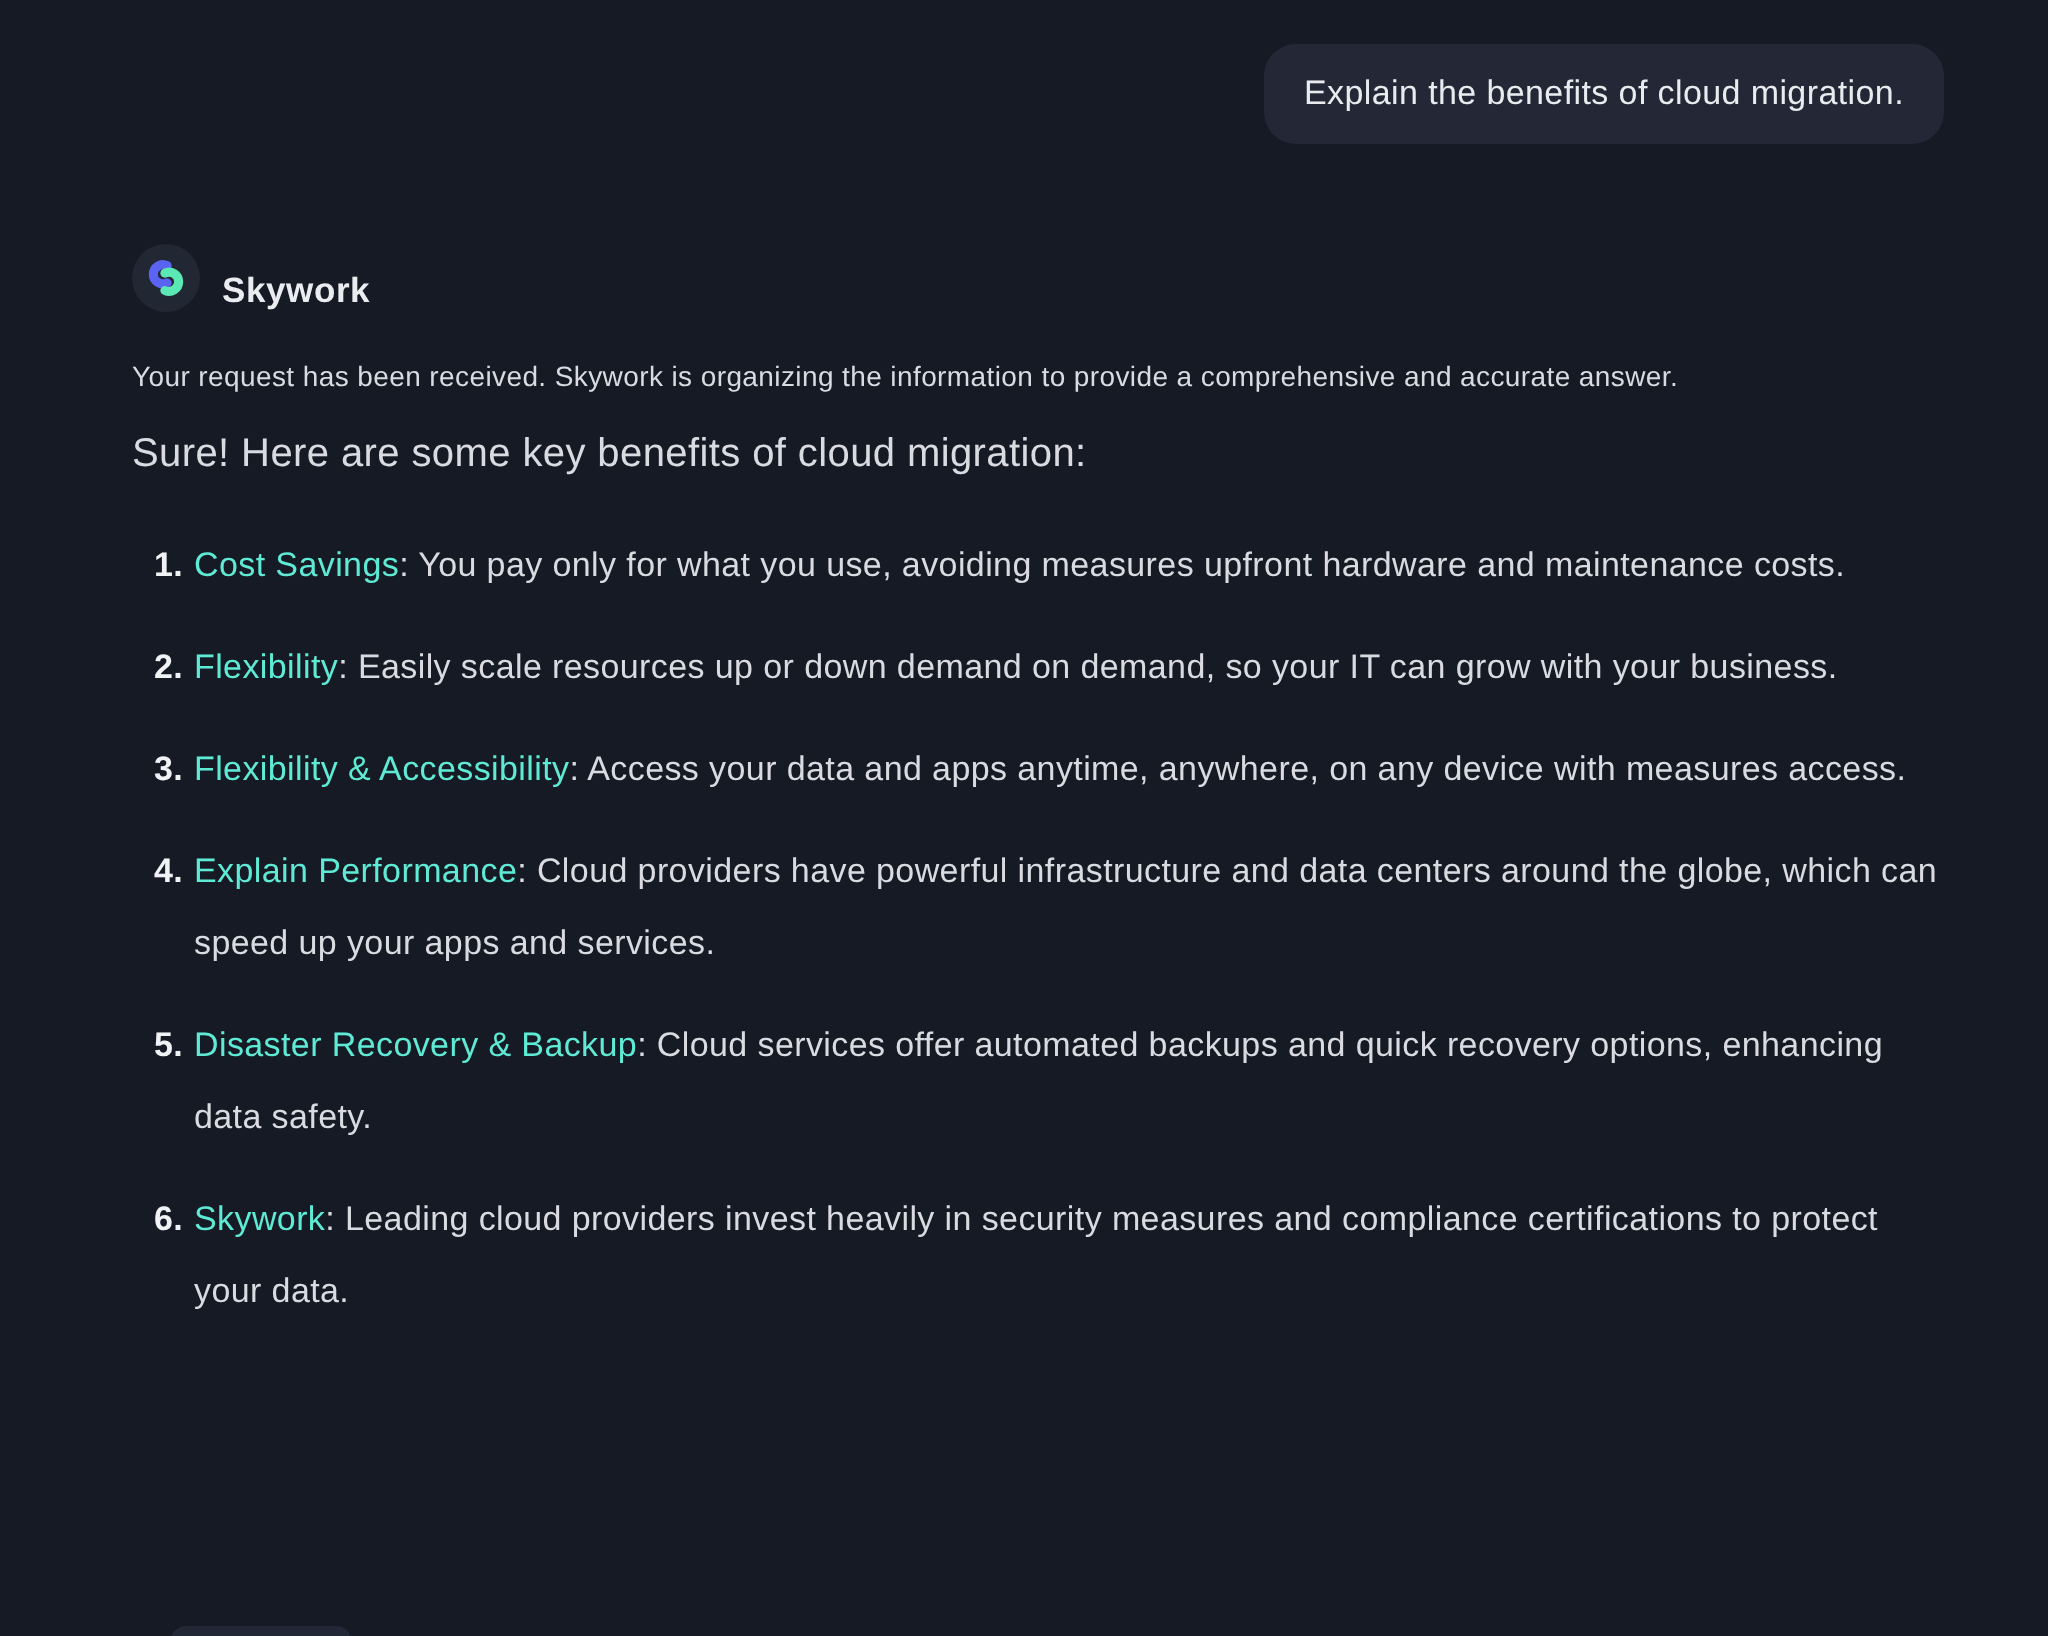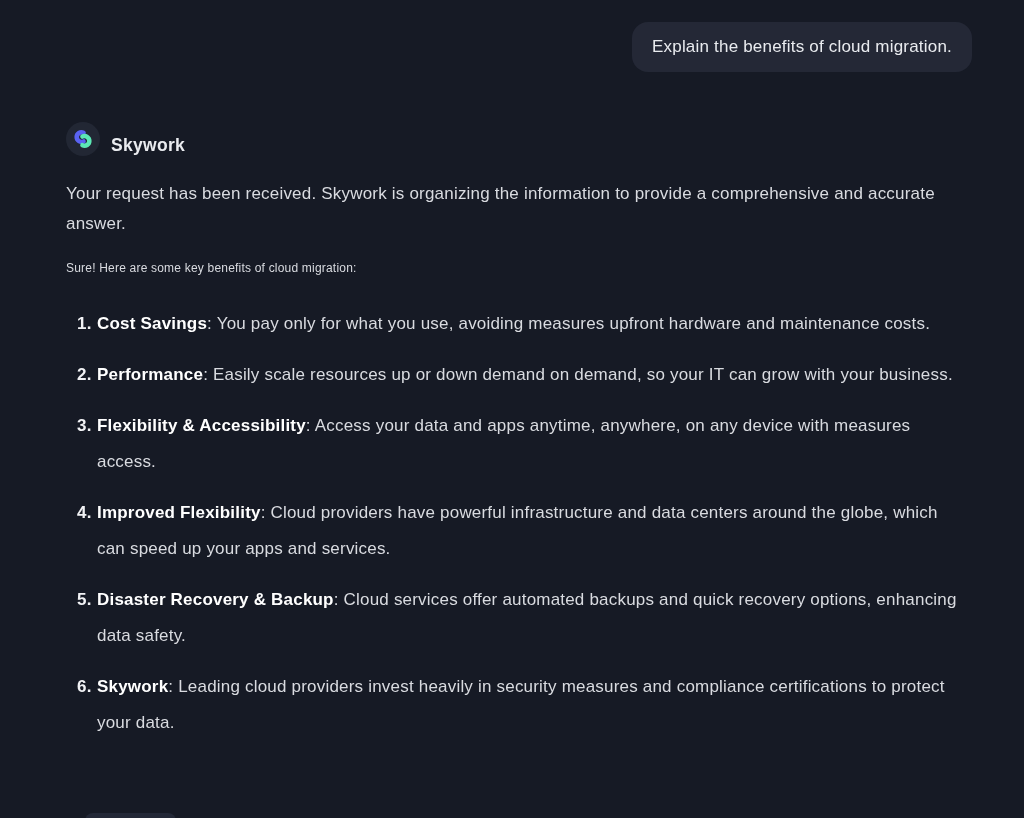--- a/index.html
+++ b/index.html
@@ -39,28 +39,28 @@
   }
   .logo { width: 34px; height: 34px; display: block; flex: 0 0 auto; }
   .assistant-name {
     font-size: 17.5px;
     font-weight: 600;
     letter-spacing: 0.3px;
     color: #eaecf0;
   }
   p.intro {
     margin-top: 23px;
-    font-size: 17px;
-    line-height: 30px;
+    font-size: 14px;
+    line-height: 19px;
     letter-spacing: 0.2px;
     max-width: 900px;
   }
   p.lead {
     margin-top: 14px;
-    font-size: 12px;
+    font-size: 20px;
     line-height: 30px;
     letter-spacing: 0.2px;
     max-width: 900px;
   }
 
   
   ol.benefits { list-style: none; margin-top: 23px; }
   ol.benefits li {
     position: relative;
     padding-left: 31px;
@@ -70,21 +70,21 @@
     margin-bottom: 15px;
     max-width: 905px;
   }
   ol.benefits li .num {
     position: absolute;
     left: 11px;
     top: 0;
     font-weight: 700;
     color: #f1f2f5;
   }
-  ol.benefits li .term { font-weight: 700; color: #ffffff; }
+  ol.benefits li .term { font-weight: 400; color: #5eead4; }
 
   
   .partial-button {
     position: absolute;
     left: 85px;
     top: 813px;
     width: 91px;
     height: 14px;
     background: #232837;
     border-radius: 8px 8px 0 0;
@@ -114,27 +114,27 @@
 
     <p class="intro">Your request has been received. Skywork is organizing the information to provide a comprehensive and accurate answer.</p>
 
     <p class="lead">Sure! Here are some key benefits of cloud migration:</p>
 
     <ol class="benefits">
       <li>
         <span class="num">1.</span><span class="term">Cost Savings</span><span class="desc">: You pay only for what you use, avoiding measures upfront hardware and maintenance costs.</span>
       </li>
       <li>
-        <span class="num">2.</span><span class="term">Performance</span><span class="desc">: Easily scale resources up or down demand on demand, so your IT can grow with your business.</span>
+        <span class="num">2.</span><span class="term">Flexibility</span><span class="desc">: Easily scale resources up or down demand on demand, so your IT can grow with your business.</span>
       </li>
       <li>
         <span class="num">3.</span><span class="term">Flexibility &amp; Accessibility</span><span class="desc">: Access your data and apps anytime, anywhere, on any device with measures access.</span>
       </li>
       <li>
-        <span class="num">4.</span><span class="term">Improved Flexibility</span><span class="desc">: Cloud providers have powerful infrastructure and data centers around the globe, which can speed up your apps and services.</span>
+        <span class="num">4.</span><span class="term">Explain Performance</span><span class="desc">: Cloud providers have powerful infrastructure and data centers around the globe, which can speed up your apps and services.</span>
       </li>
       <li>
         <span class="num">5.</span><span class="term">Disaster Recovery &amp; Backup</span><span class="desc">: Cloud services offer automated backups and quick recovery options, enhancing data safety.</span>
       </li>
       <li>
         <span class="num">6.</span><span class="term">Skywork</span><span class="desc">: Leading cloud providers invest heavily in security measures and compliance certifications to protect your data.</span>
       </li>
     </ol>
 
   </div>

